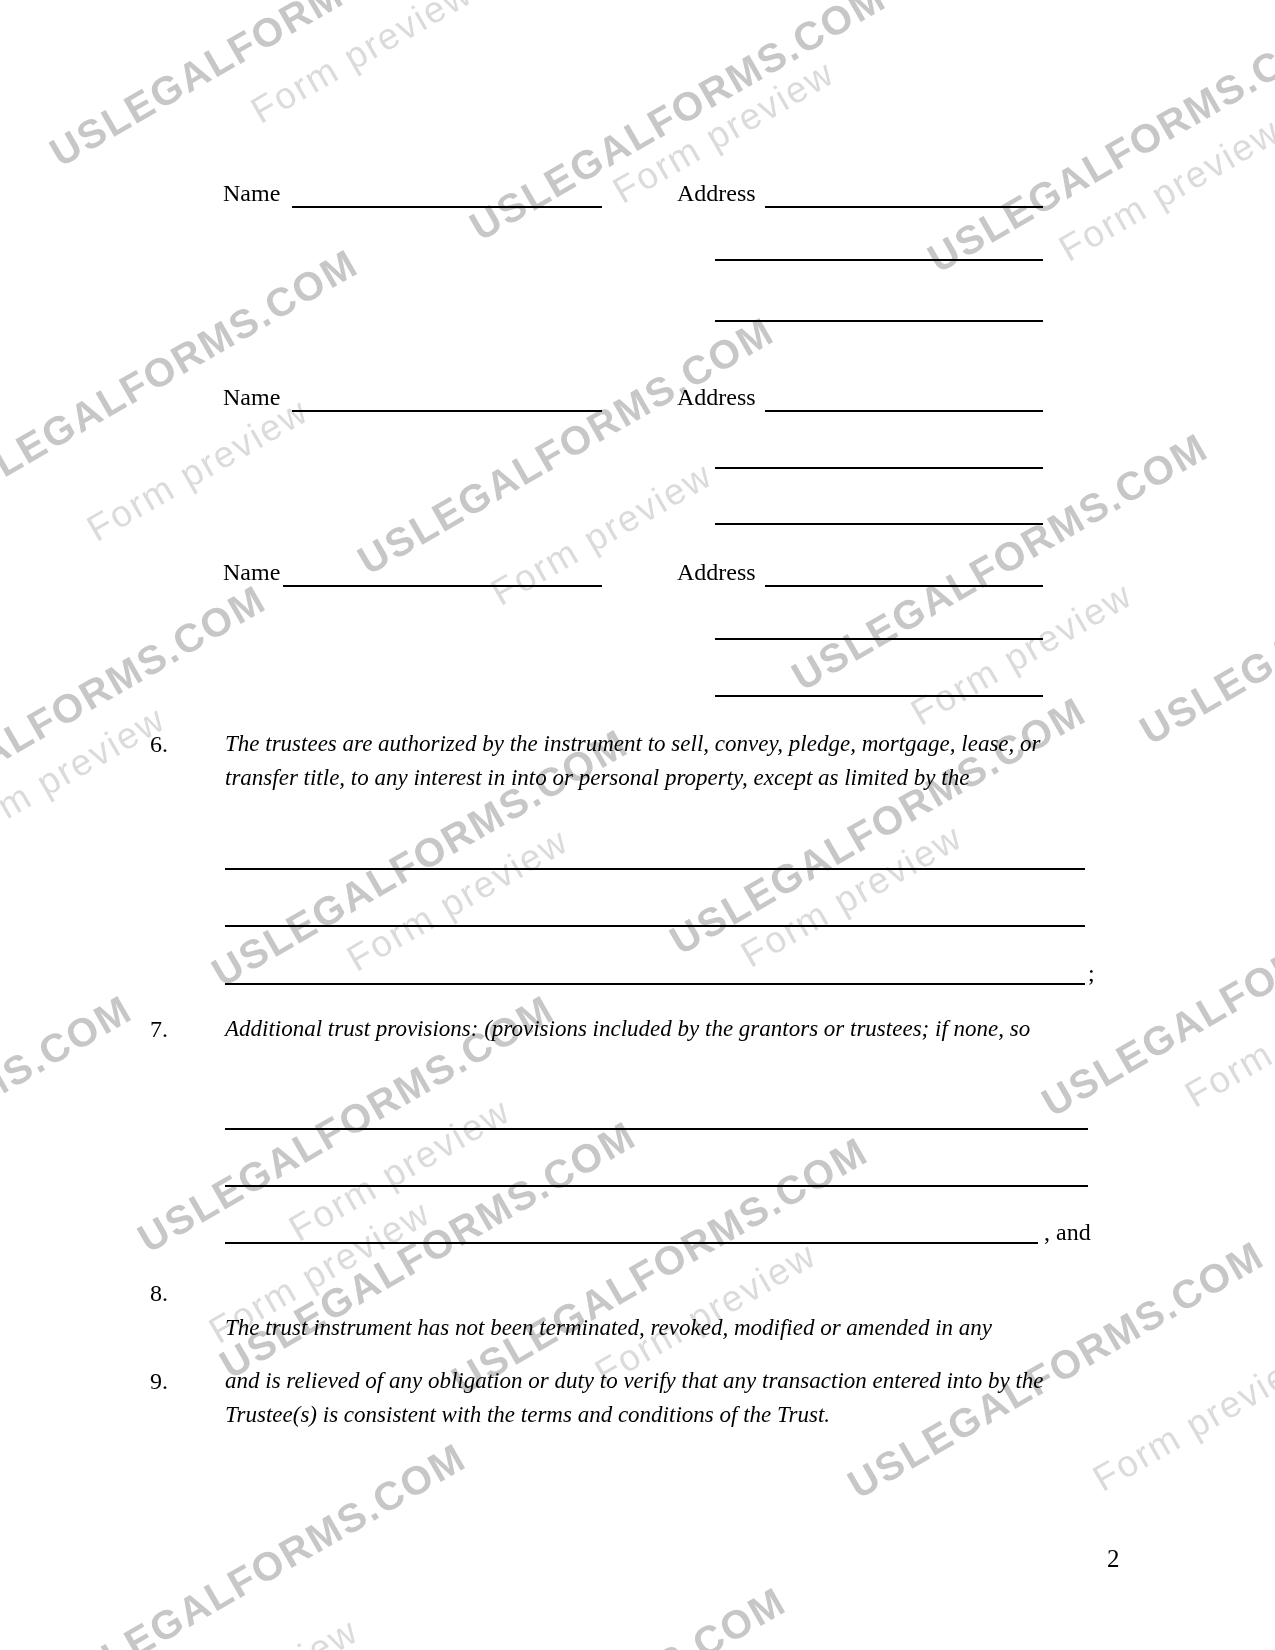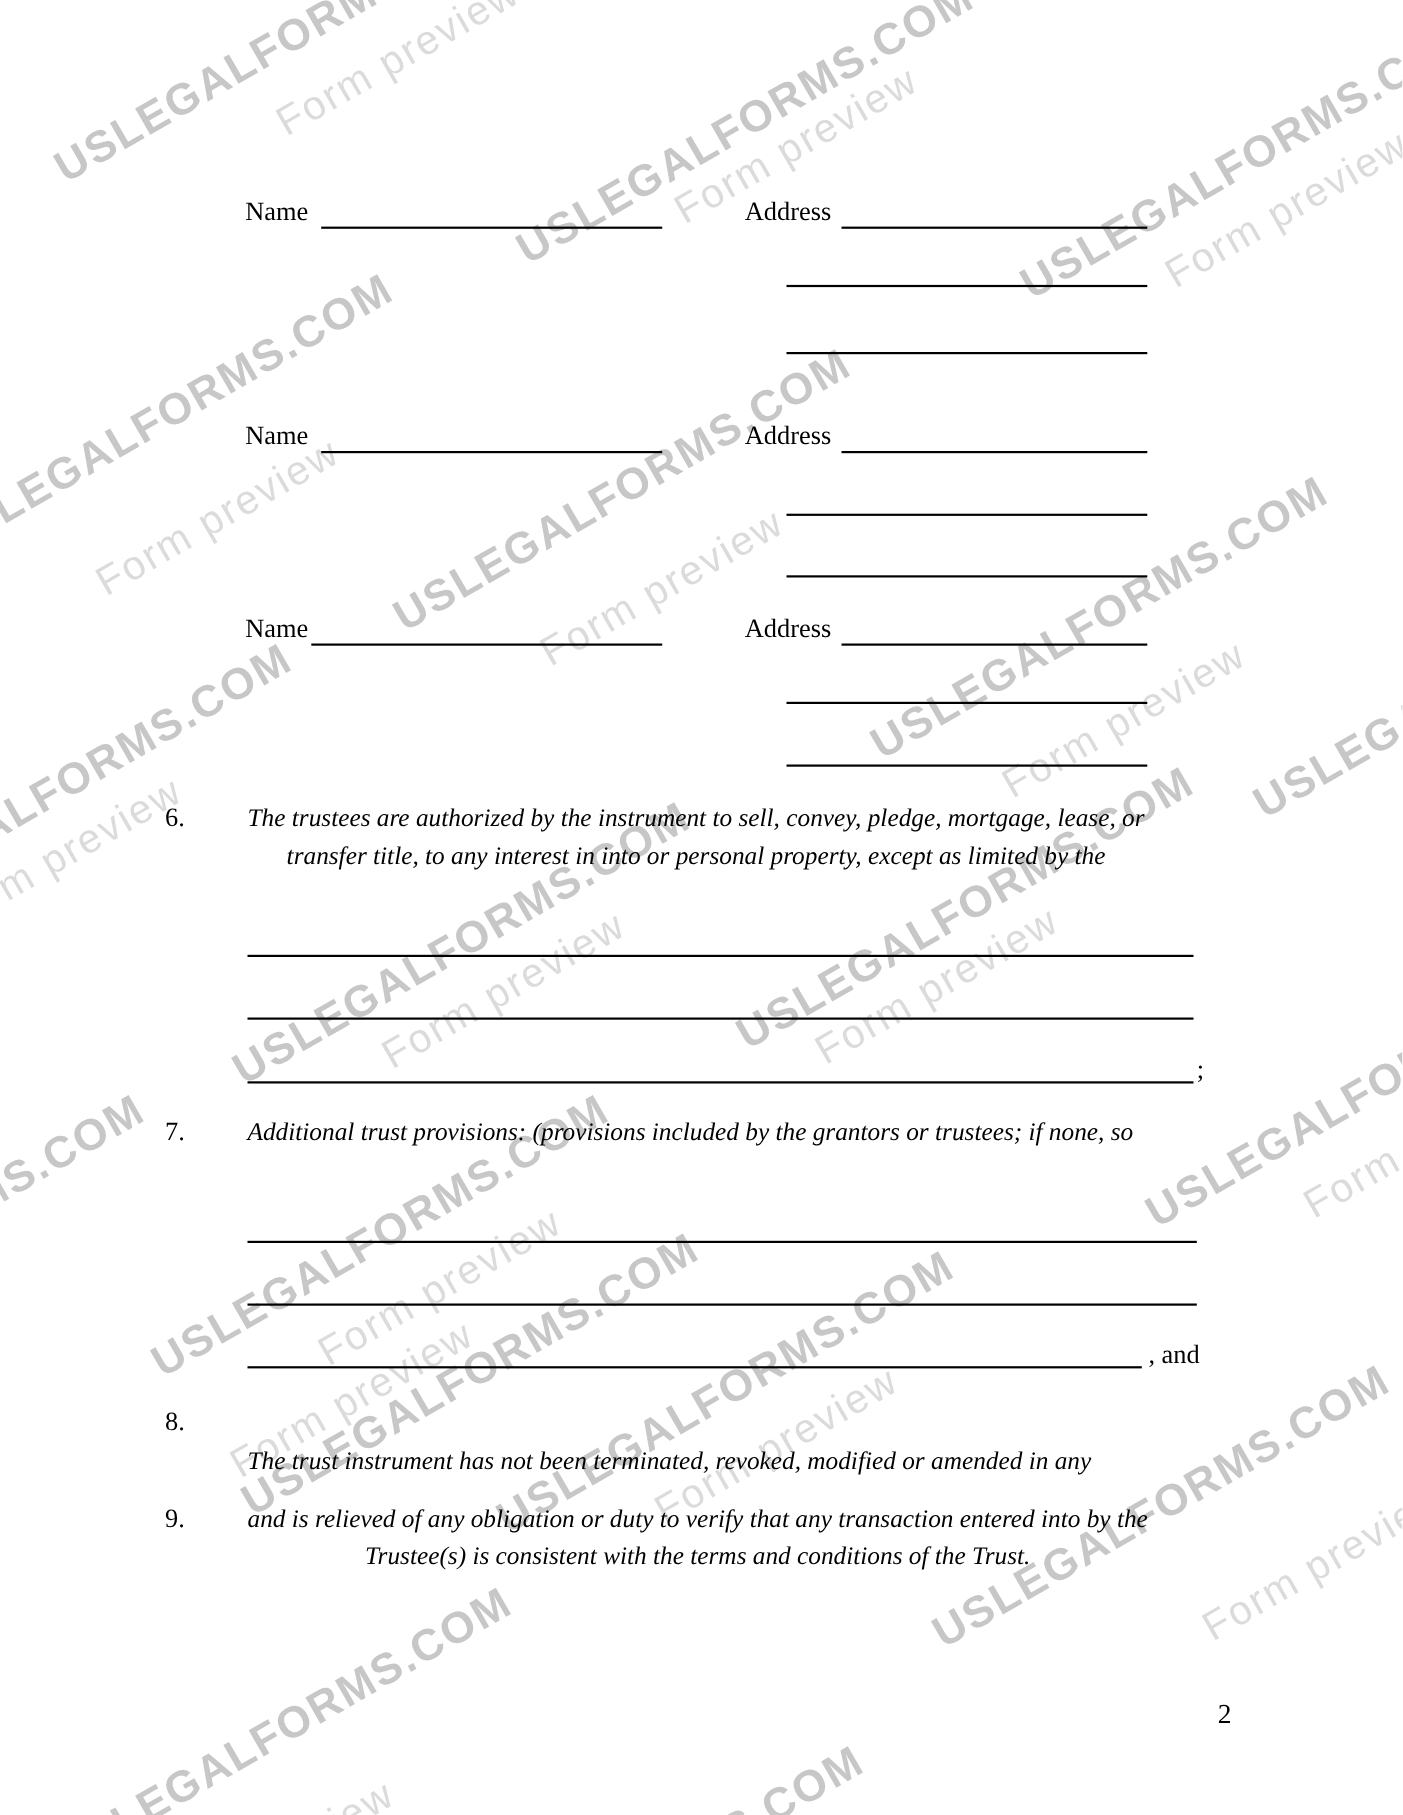--- a/index.html
+++ b/index.html
@@ -17,21 +17,21 @@
     position:absolute;
     white-space:nowrap;
     font-family:"Liberation Sans", sans-serif;
     transform:translate(-50%,-50%) rotate(-30deg);
     user-select:none;
   }
   .wm { font-size:40px; font-weight:bold; letter-spacing:2px; }
   .fp { font-size:37px; font-weight:400; letter-spacing:2px; }
   
   .content { position:absolute; inset:0; z-index:1; }
-  .abs { position:absolute;text-align:center; }
+  .abs { position:absolute; }
   .lbl { font-size:24px; line-height:26px; }
   .rule { position:absolute; height:0; border-bottom:2px solid #000; }
   .itemnum { font-size:24px; line-height:34px; }
   .itemtext { font-size:23px;font-style:italic; }
   .itemtext div { line-height:34px; white-space:nowrap; }
   .suffix { font-size:24px; line-height:26px; }
   .pagenum { font-size:25px; }
 </style>
 </head>
 <body>

